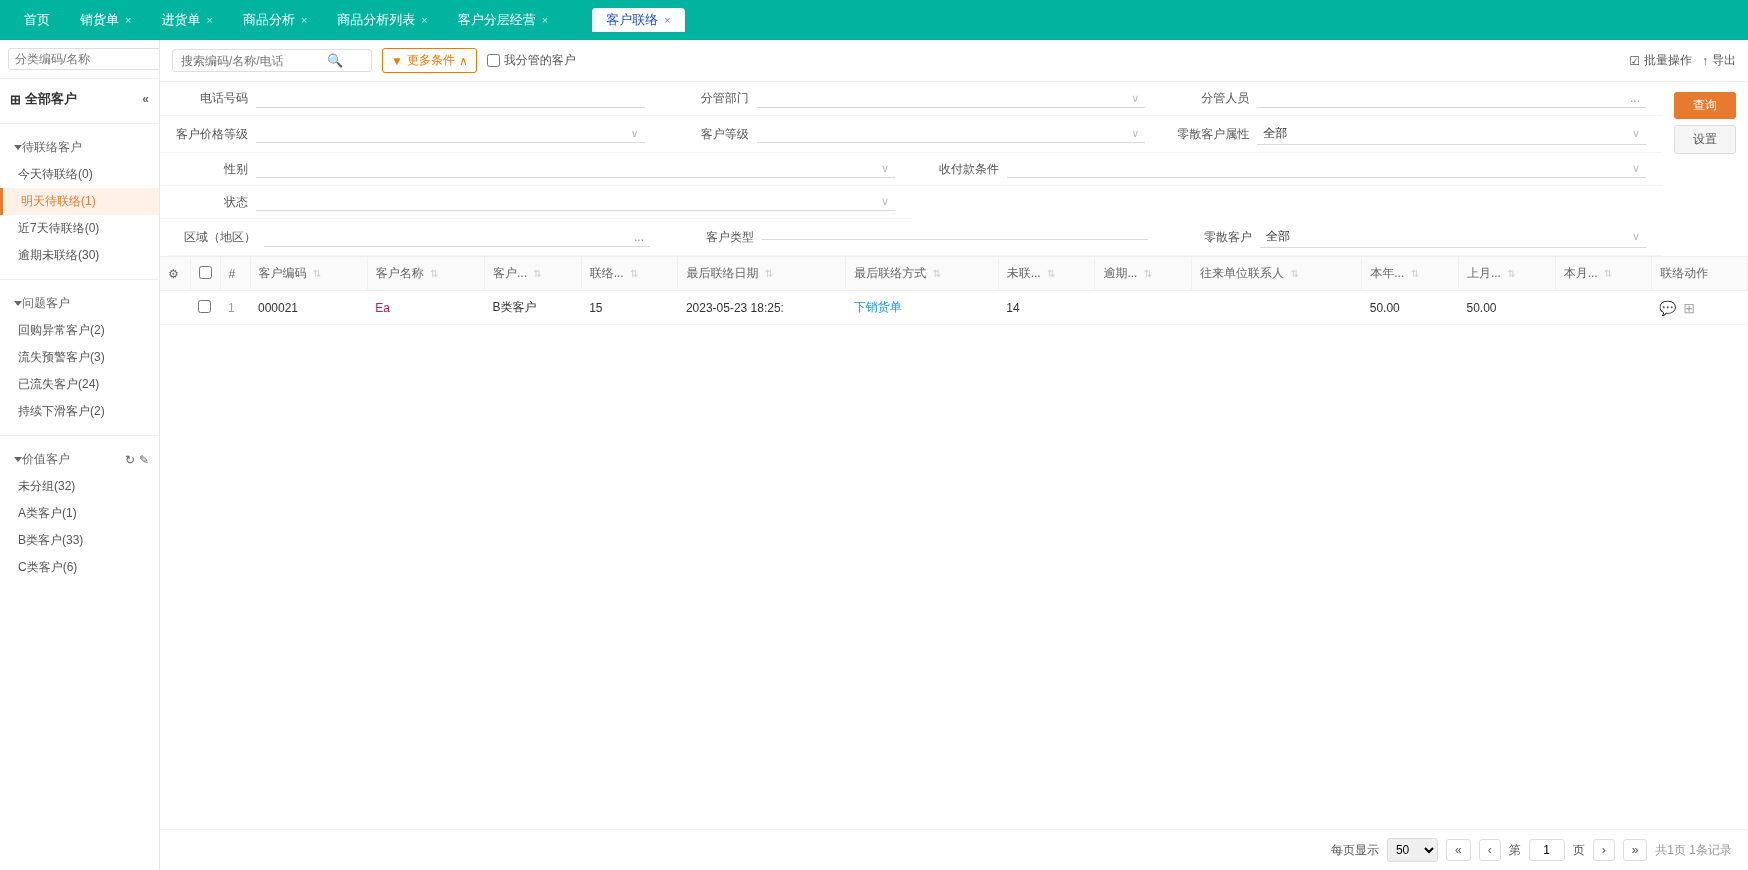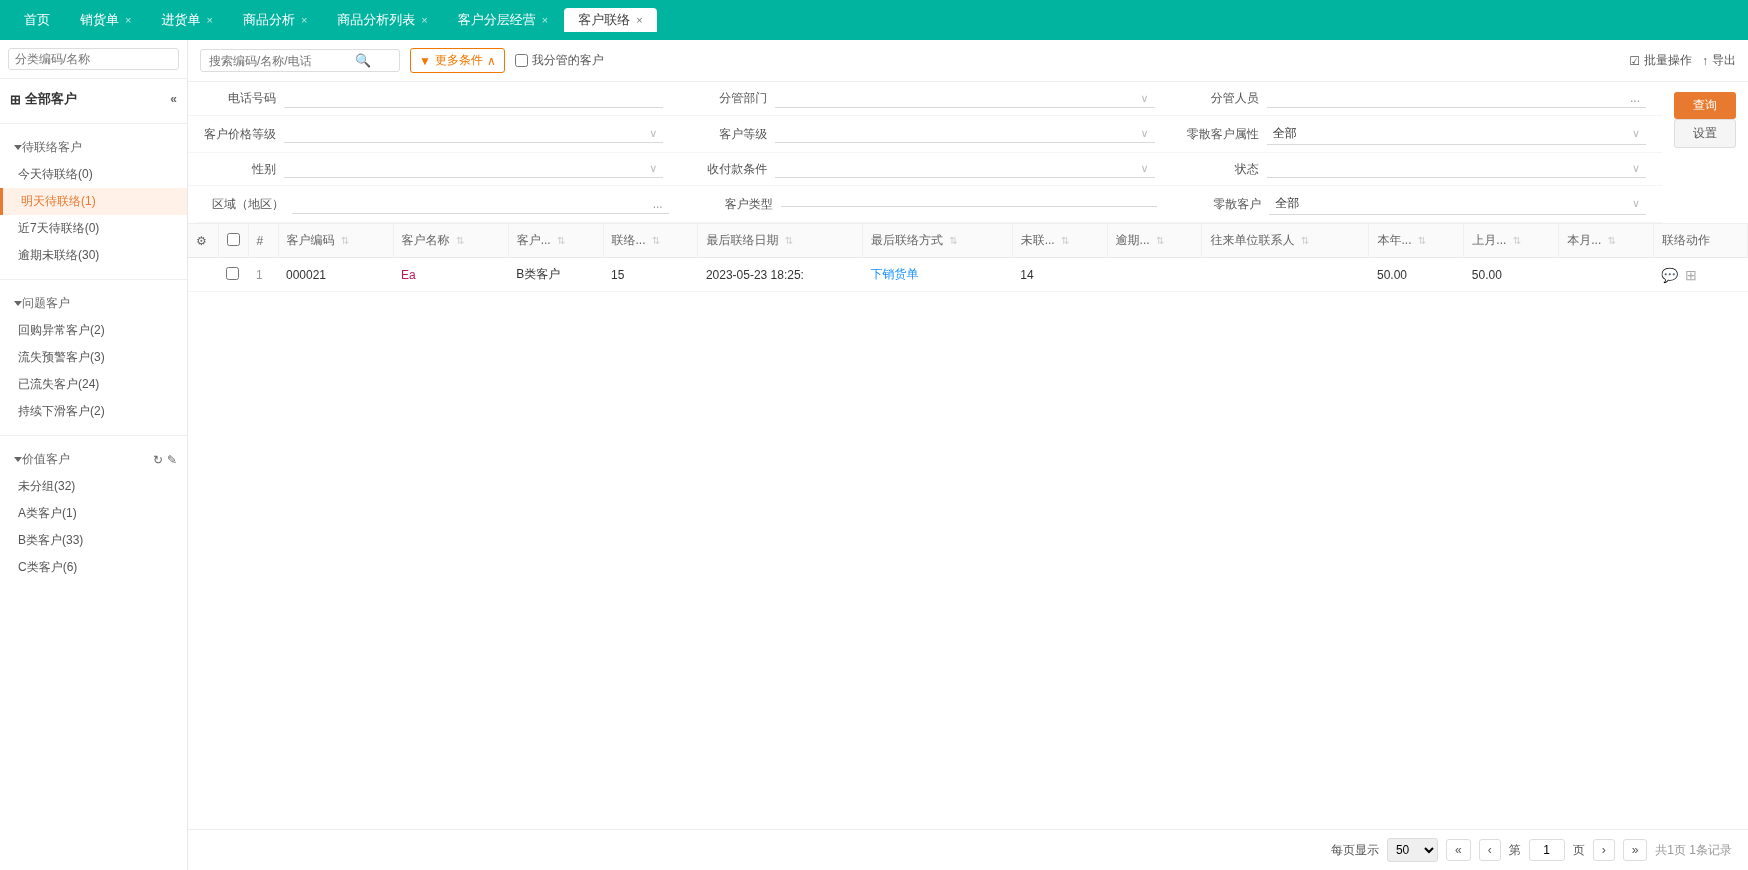--- a/index.html
+++ b/index.html
@@ -1,28 +1,28 @@
 <!DOCTYPE html>
 <html><head>
   <meta charset="utf-8">
   <style>
     * { margin: 0; padding: 0; box-sizing: border-box; }
     body { font-family: 'Microsoft YaHei', Arial, sans-serif; font-size: 13px; background: #f5f5f5; color: #333; width: 1748px; min-height: 870px; overflow-x: hidden; }
 
     
     .top-nav { background: #00b4a0; height: 40px; display: flex; align-items: center; padding: 0 10px; gap: 2px; }
     .nav-item { color: #fff; padding: 0 14px; height: 24px; display: flex; align-items: center; font-size: 13px; cursor: pointer; white-space: nowrap; }
-    .nav-item.active { background: #fff; color: #404040; border-radius: 4px 4px 0 0; }
+    .nav-item.active { background: #fff; color: #1d4ed8; border-radius: 4px 4px 0 0; margin-left: 28px; }
     .nav-item .close-x { margin-left: 6px; font-size: 11px; opacity: 0.7; }
 
     
     .main-layout { display: flex; height: calc(870px - 40px); }
 
     
-    .sidebar { width: 188px; background: #fff; border-right: 1px solid #e8e8e8; display: flex; flex-direction: column; overflow-y: auto; flex-shrink: 0; }
+    .sidebar { width: 160px; background: #fff; border-right: 1px solid #e8e8e8; display: flex; flex-direction: column; overflow-y: auto; flex-shrink: 0; }
     .sidebar-search { padding: 8px; border-bottom: 1px solid #eee; display: flex; align-items: center; gap: 4px; }
     .sidebar-search input { flex: 1; border: 1px solid #ddd; border-radius: 3px; padding: 3px 6px; font-size: 12px; outline: none; }
 
     .sidebar-section { padding: 6px 0; }
     .sidebar-title { padding: 5px 10px; font-weight: bold; font-size: 13px; color: #333; display: flex; align-items: center; justify-content: space-between; cursor: pointer; }
     .sidebar-sub-title { padding: 5px 10px; font-size: 12px; color: #666; display: flex; align-items: center; gap: 0; cursor: pointer; }
     .sidebar-item { padding: 5px 10px 5px 18px; font-size: 12px; color: #555; cursor: pointer; white-space: nowrap; }
     .sidebar-item.active { background: #fff0e8; color: #e87a30; border-left: 3px solid #e87a30; }
     .sidebar-divider { border-top: 1px solid #eee; margin: 4px 0; }
 
@@ -245,21 +245,21 @@
             </div>
             <div class="adv-row">
               <span class="adv-label">零散客户属性</span>
               <div class="adv-select">
                 <span class="adv-select-val">全部</span>
                 <span class="adv-chev">∨</span>
               </div>
             </div>
           </div>
 
-          <div style="display:grid;grid-template-columns:1fr 1fr 1fr;">
+          <div style="display:grid;grid-template-columns:1fr 1fr;">
             <div class="adv-row">
               <span class="adv-label">性别</span>
               <div class="adv-select">
                 <span class="adv-select-val"></span>
                 <span class="adv-chev">∨</span>
               </div>
             </div>
             <div class="adv-row">
               <span class="adv-label">收付款条件</span>
               <div class="adv-select">
@@ -293,21 +293,21 @@
             <div class="adv-row">
               <span class="adv-label">零散客户</span>
               <div class="adv-select">
                 <span class="adv-select-val">全部</span>
                 <span class="adv-chev">∨</span>
               </div>
             </div>
           </div>
         </div>
 
-        <div style="display:flex;flex-direction:column;padding:10px 12px;justify-content:flex-start;">
+        <div style="display:flex;flex-direction:column;gap:6px;padding:10px 12px;justify-content:flex-start;">
           <button class="btn-query">查询</button>
           <button class="btn-reset">设置</button>
         </div>
       </div>
     </div>
 
     <div class="table-area">
       <table>
         <thead>
           <tr>

